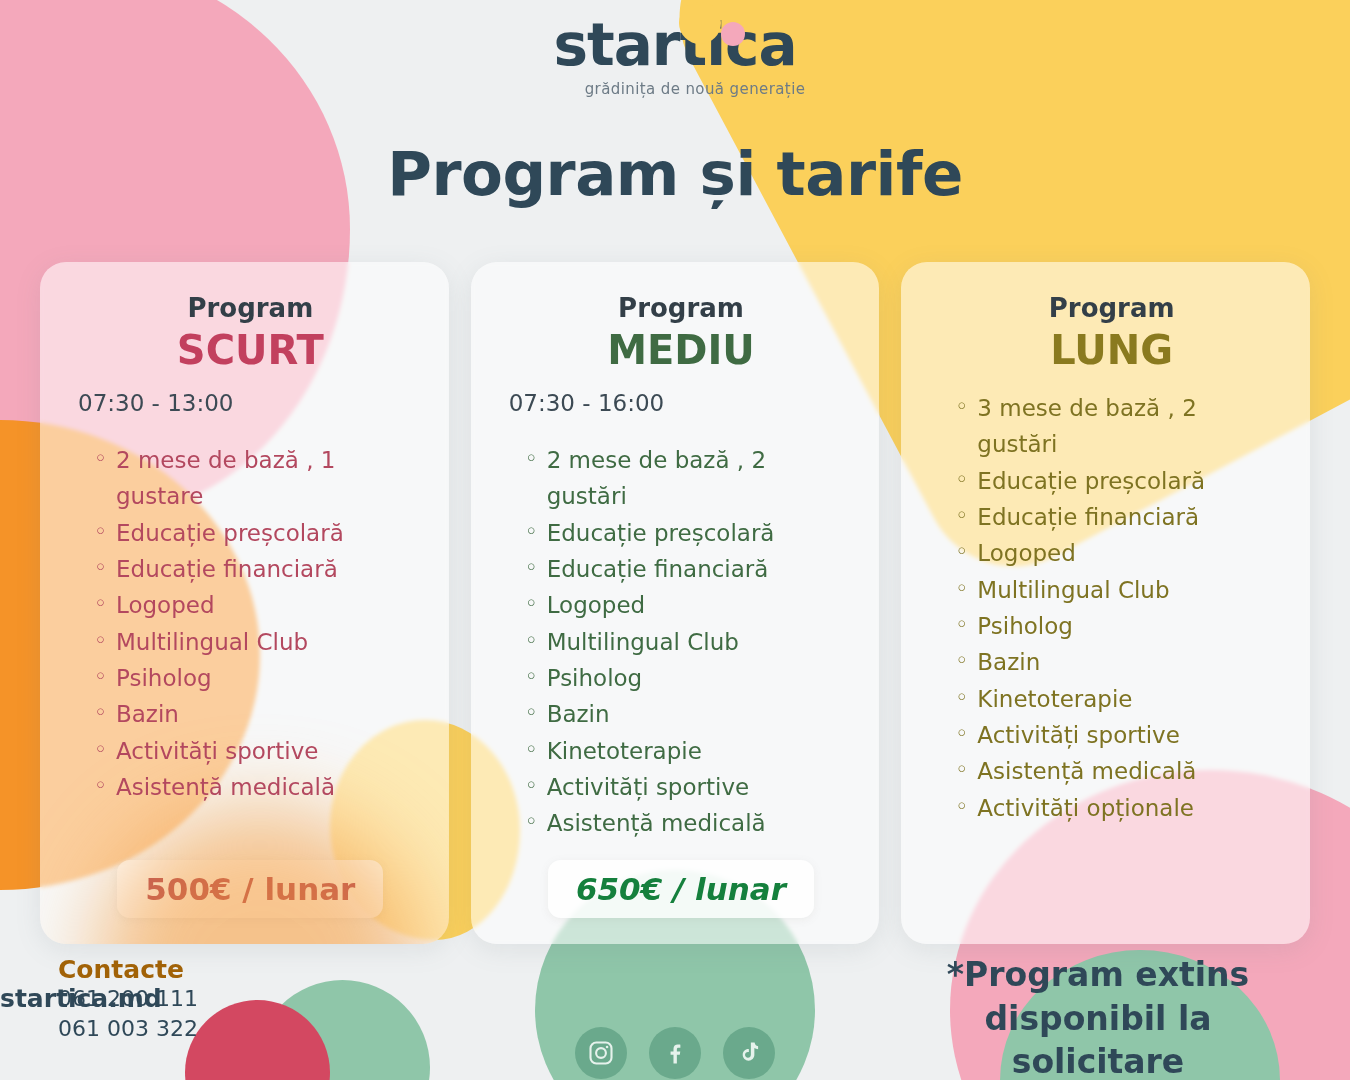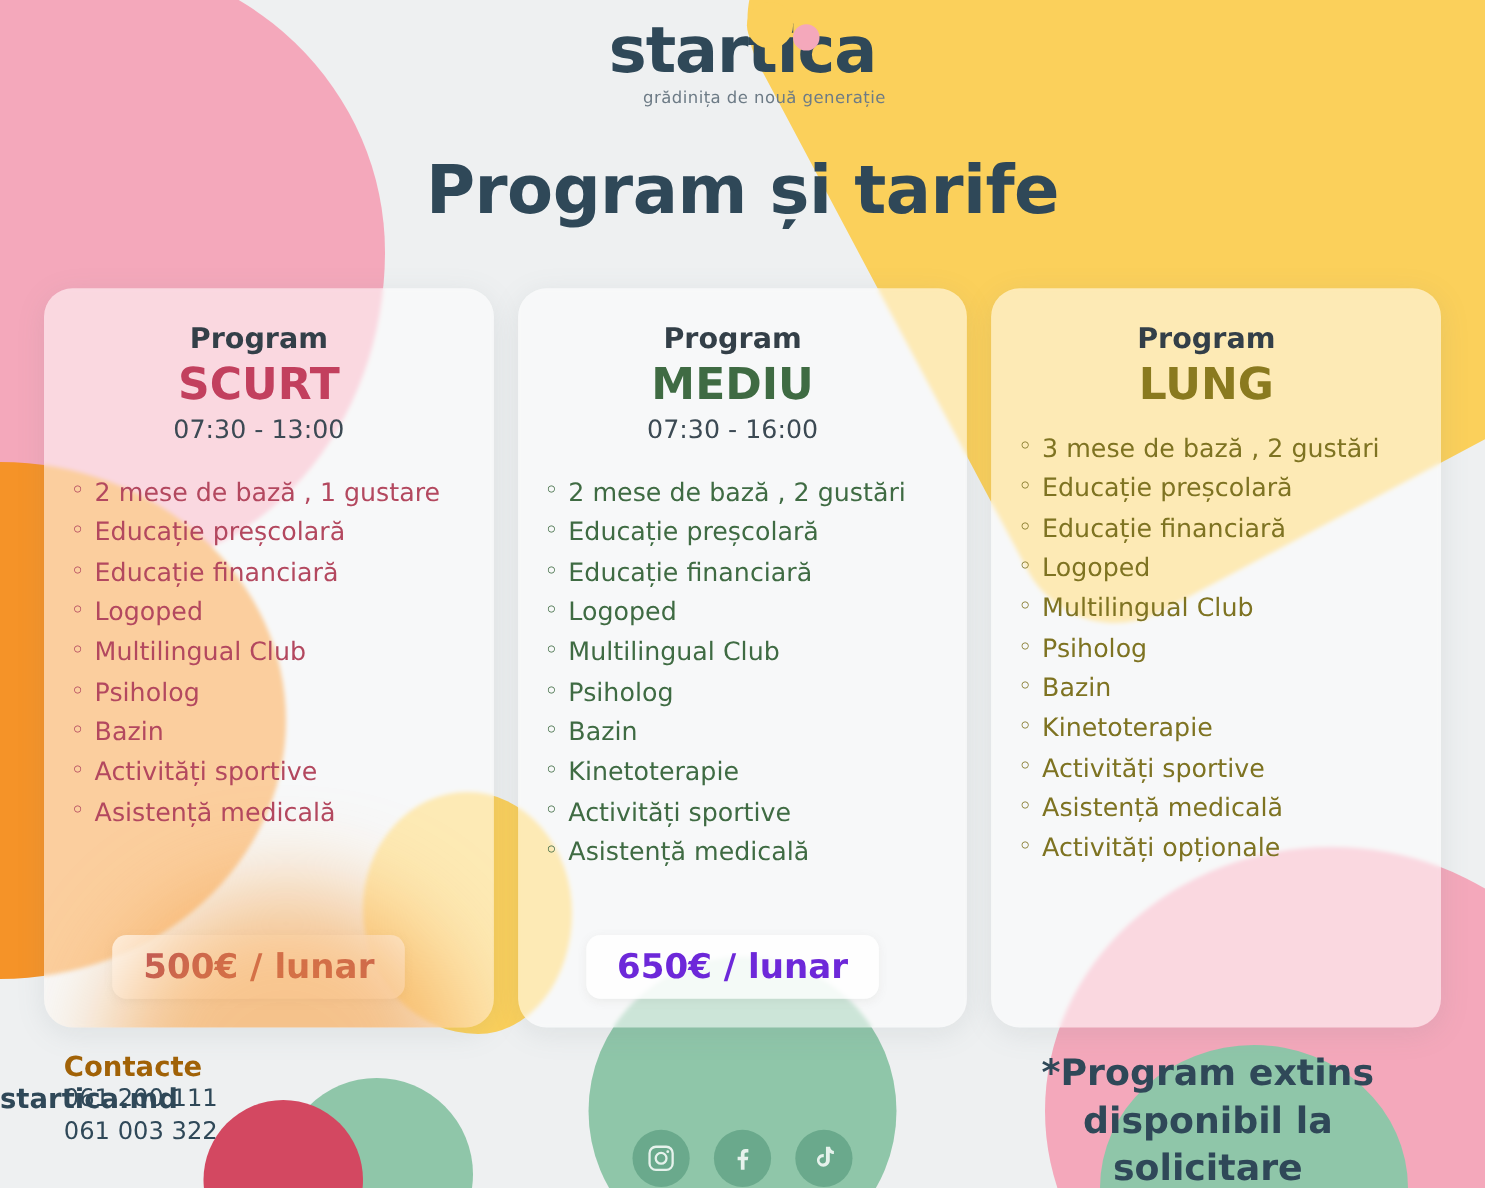--- a/index.html
+++ b/index.html
@@ -121,43 +121,43 @@
   .cards {
     position: absolute; top: 262px; left: 40px; right: 40px;
     display: flex; justify-content: space-between; gap: 22px;
   }
   .card {
     width: 410px;
     min-height: 672px;
     border-radius: 26px;
     background: rgba(255,255,255,0.55);
     box-shadow: 0 6px 26px rgba(110,120,130,0.13);
-    padding: 32px 26px 26px 8px;
+    padding: 32px 26px 26px 38px;
     display: flex; flex-direction: column;
     position: relative;
     overflow: hidden;
     backdrop-filter: blur(2px);
   }
   .card-2 { min-height: 658px; }
   .card-3 { min-height: 658px; }
 
   .card-head { text-align: center; }
   .card-prog {
     font-size: 26px; font-weight: 700; color: #333f48; line-height: 1.15;
   }
   .card-name {
     font-size: 40px; font-weight: 700; line-height: 1.2; margin-top: 2px;
   }
   .name-scurt { color: #c2405e; }
   .name-mediu { color: #3f6b43; }
   .name-lung  { color: #8a7a1f; }
 
   .card-hours {
-    text-align: center; font-size: 23px; color: #3c4a54;
-    margin-top: 4px; margin-bottom: 10px;
+    font-size: 23px; color: #3c4a54;
+    margin-top: 16px; margin-bottom: 10px;
   }
 
   .feature-list { list-style: none; margin: 16px 0 0 16px; }
   .feature-list li {
     font-size: 23px; line-height: 1.58; position: relative; padding-left: 22px;
   }
   .feature-list li::before {
     content: "\25E6";
     position: absolute; left: 0; top: 0;
     font-size: 22px;
@@ -168,21 +168,21 @@
 
   .price-wrap { margin-top: auto; display: flex; justify-content: center; padding-top: 18px; }
   .price {
     background: rgba(255,255,255,0.78);
     border-radius: 13px;
     padding: 11px 28px;
     font-size: 31px; font-weight: 700;
     box-shadow: 0 2px 9px rgba(120,120,120,0.10);
   }
   .price-scurt { color: #b3485f; }
-  .price-mediu { color: #6d28d9; }
+  .price-mediu { color: #15803d; font-style: italic; }
   .price-lung  { color: #7e7322; }
 
   
   .contacts {
     position: absolute; left: 58px; top: 955px;
   }
   .contacts-title { font-size: 25px; font-weight: 700; color: #a16207; }
   .contacts-line { font-size: 22px; color: #2f4858; line-height: 1.35; }
 
   .site-wrap {

